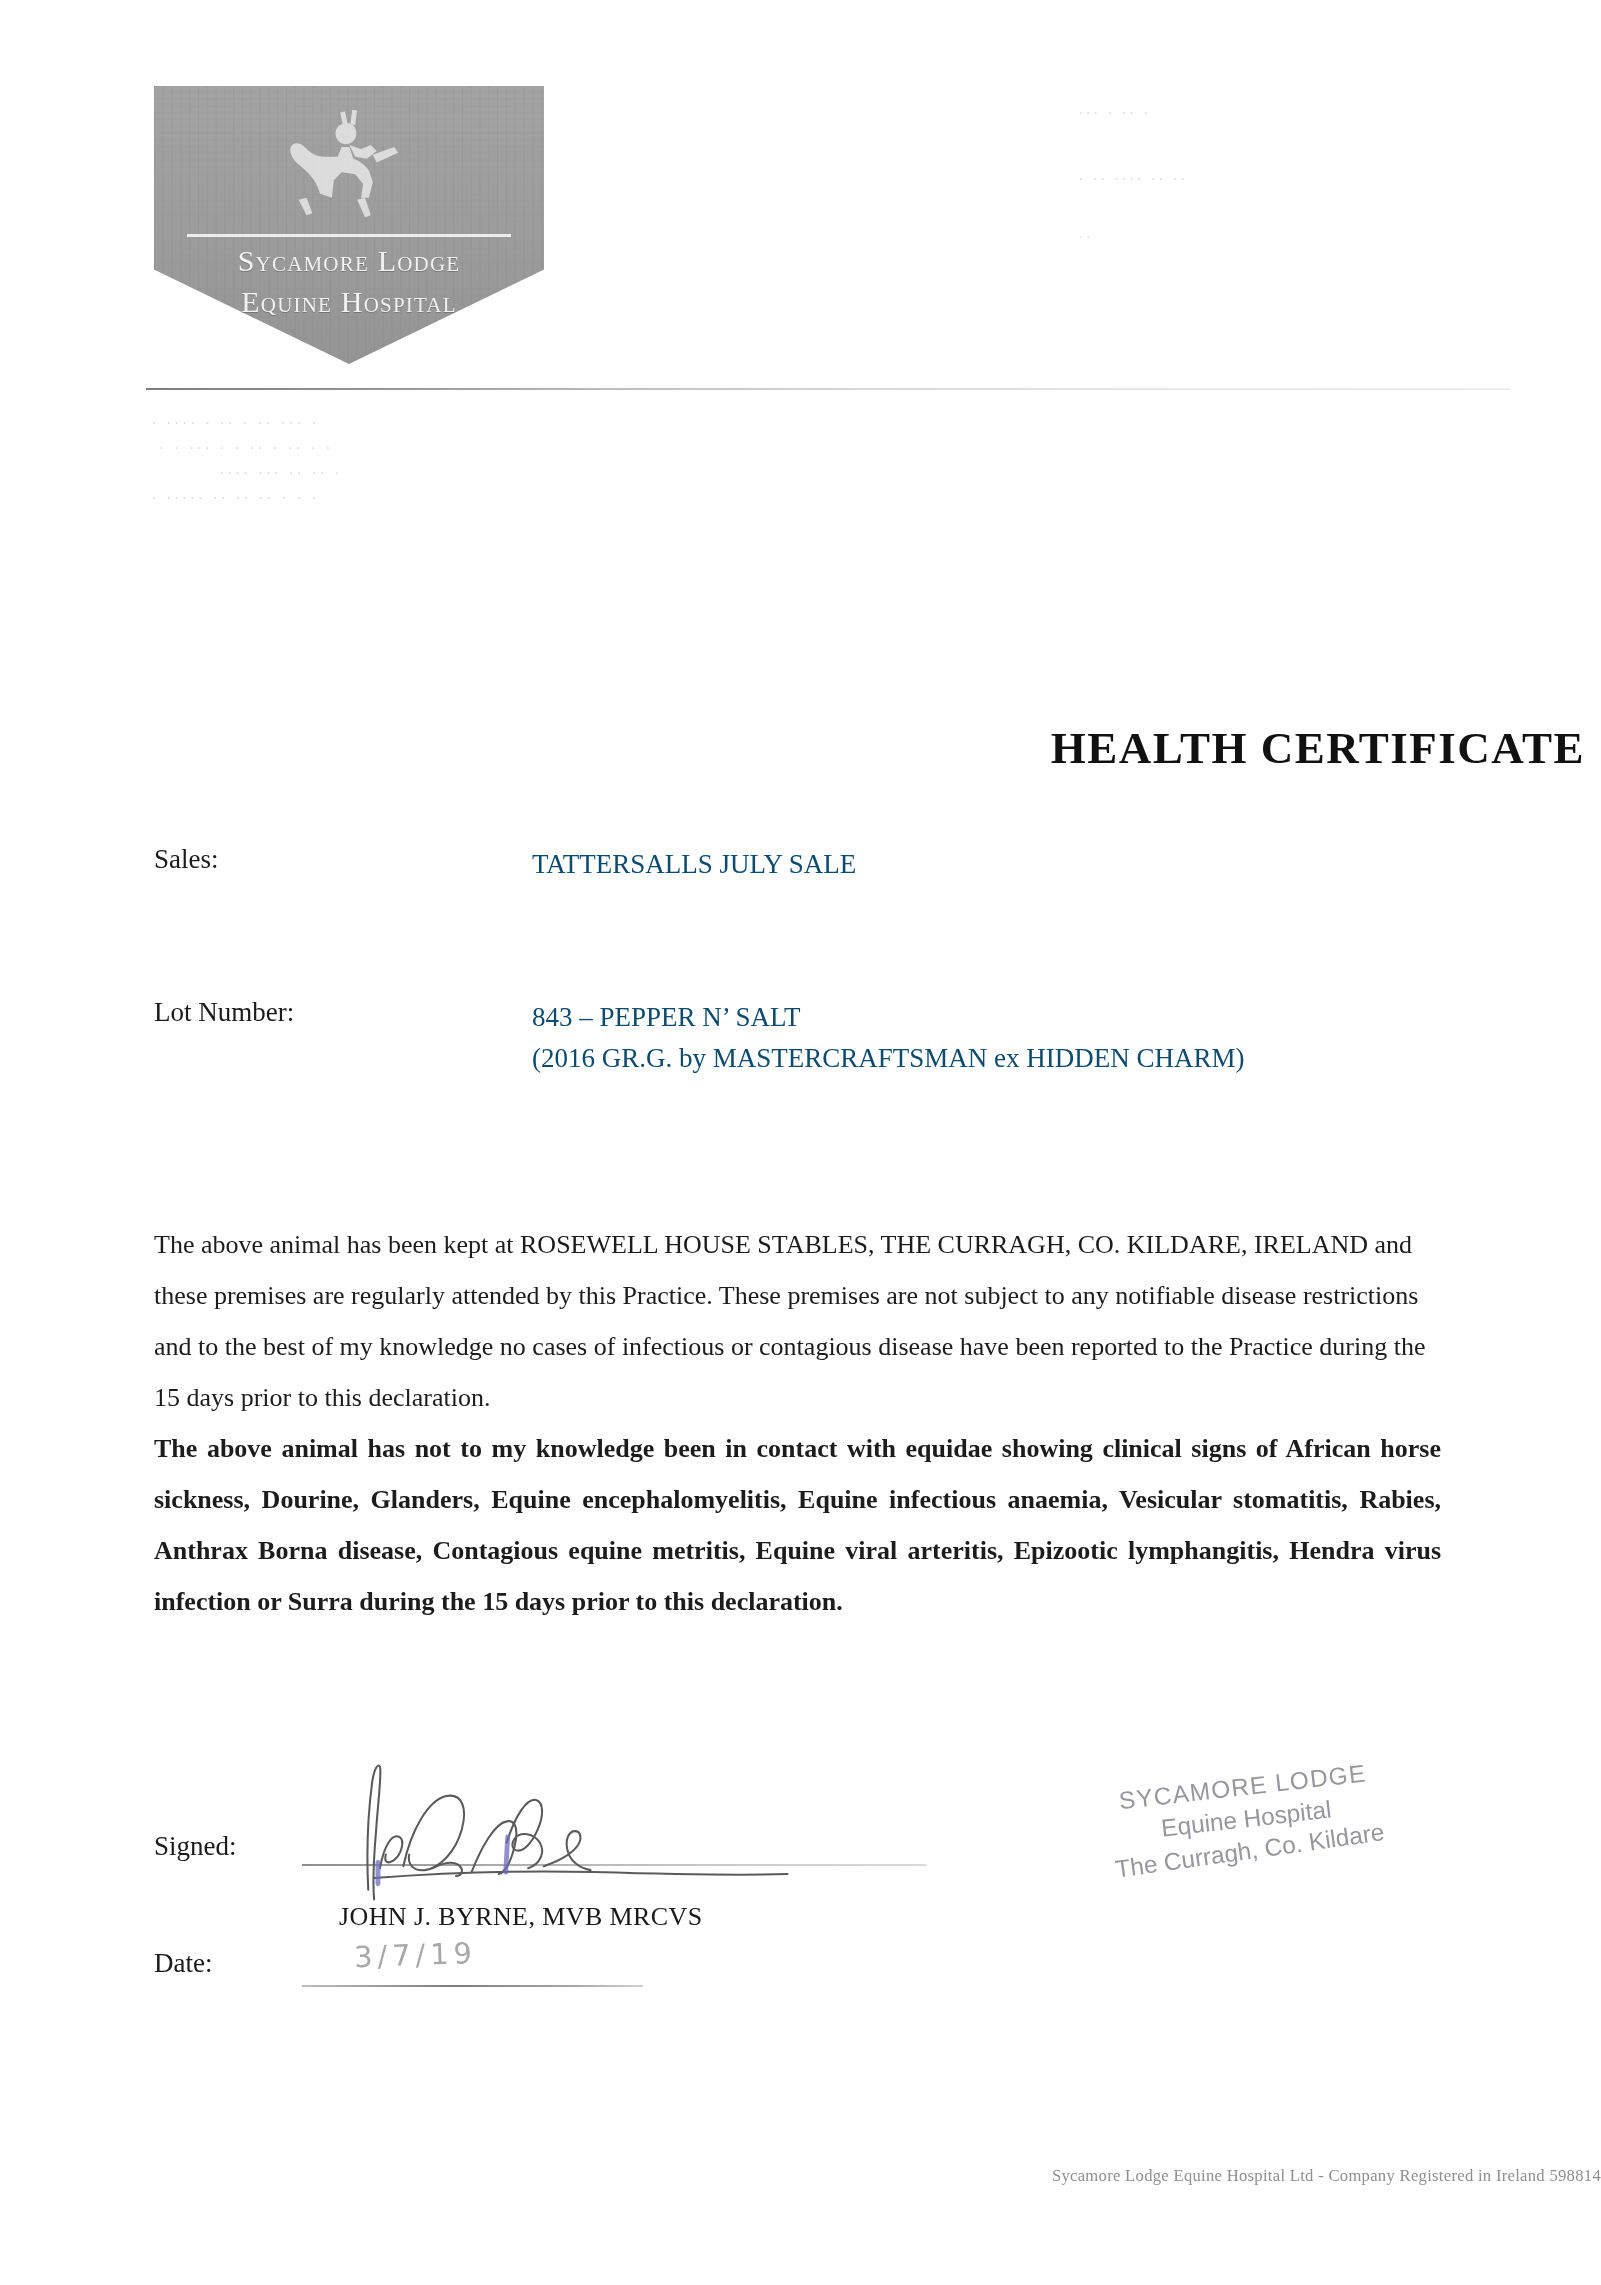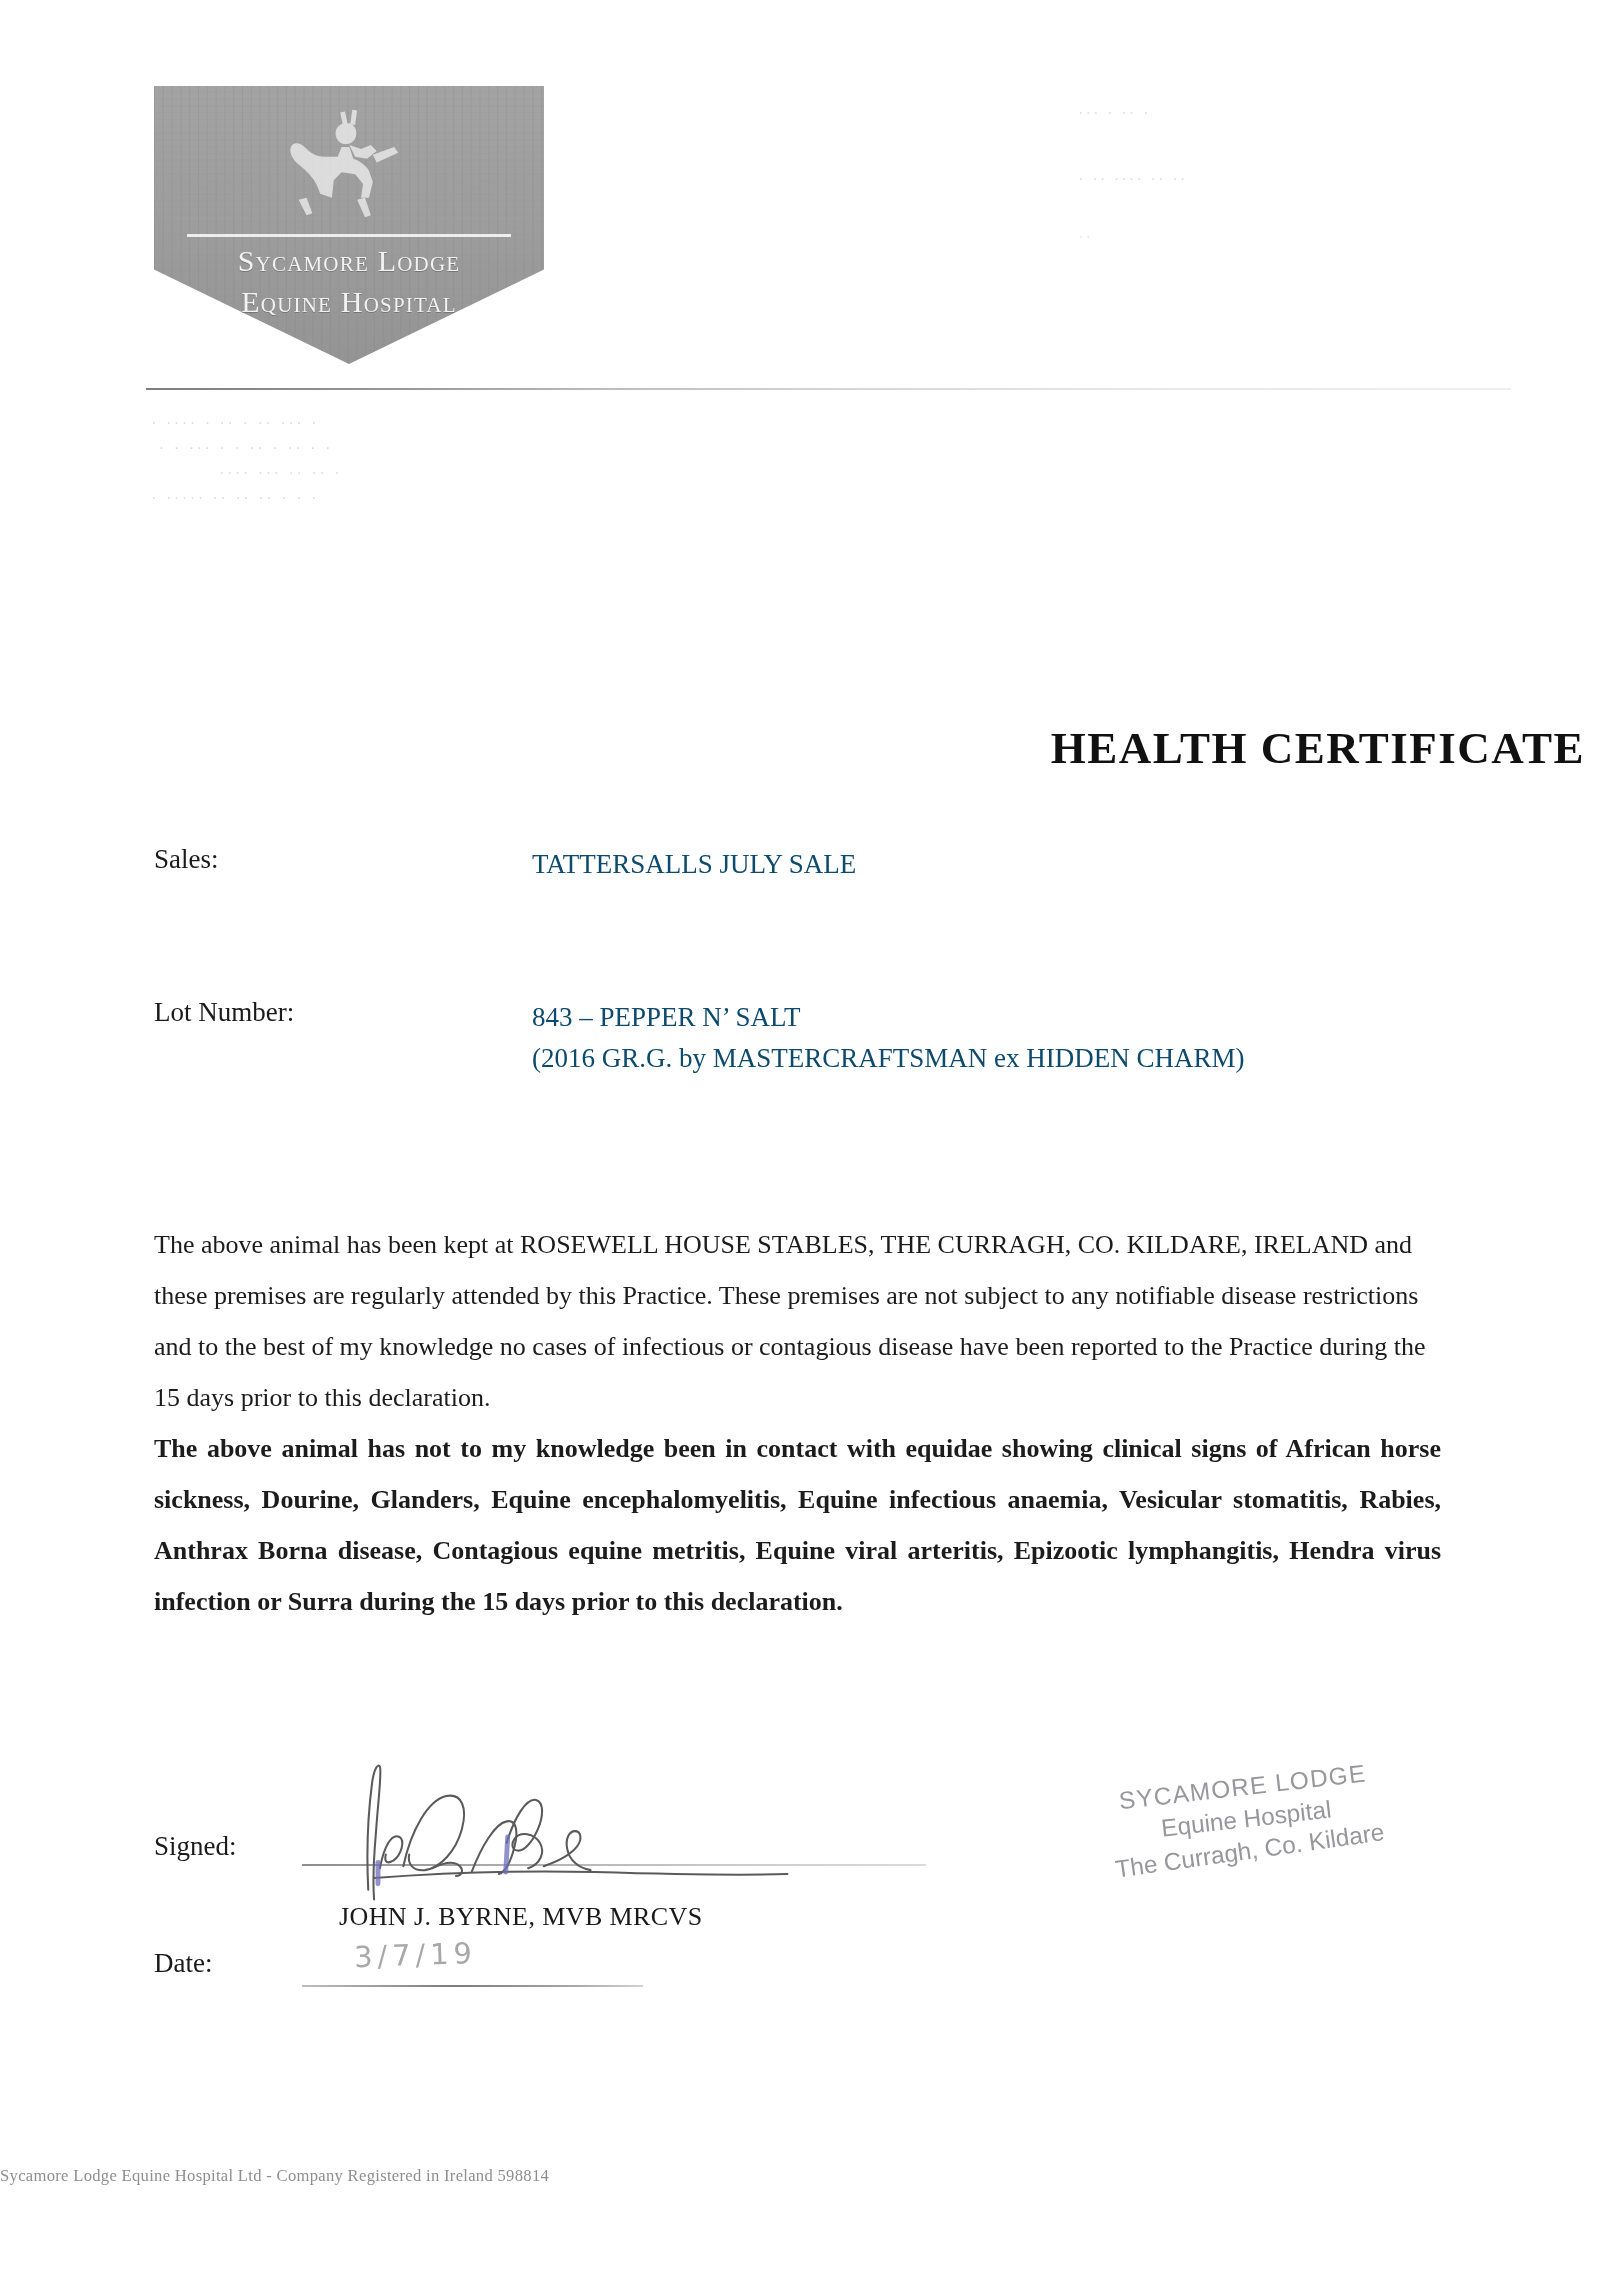--- a/index.html
+++ b/index.html
@@ -294,21 +294,21 @@
     margin-top: 3.9px;
     transform: rotate(-1.5deg);
   }
 
   
   .footer {
     position: absolute;
     left: 0;
     right: 0;
     top: 2163px;
-    text-align: left;
+    text-align: right;
     color: #8e8e8e;
   }
   .footer .f1 {
     font-size: 16.6px;
     line-height: 26px;
     letter-spacing: 0.3px;
   }
   .footer .f2 {
     font-size: 16.6px;
     line-height: 26px;

